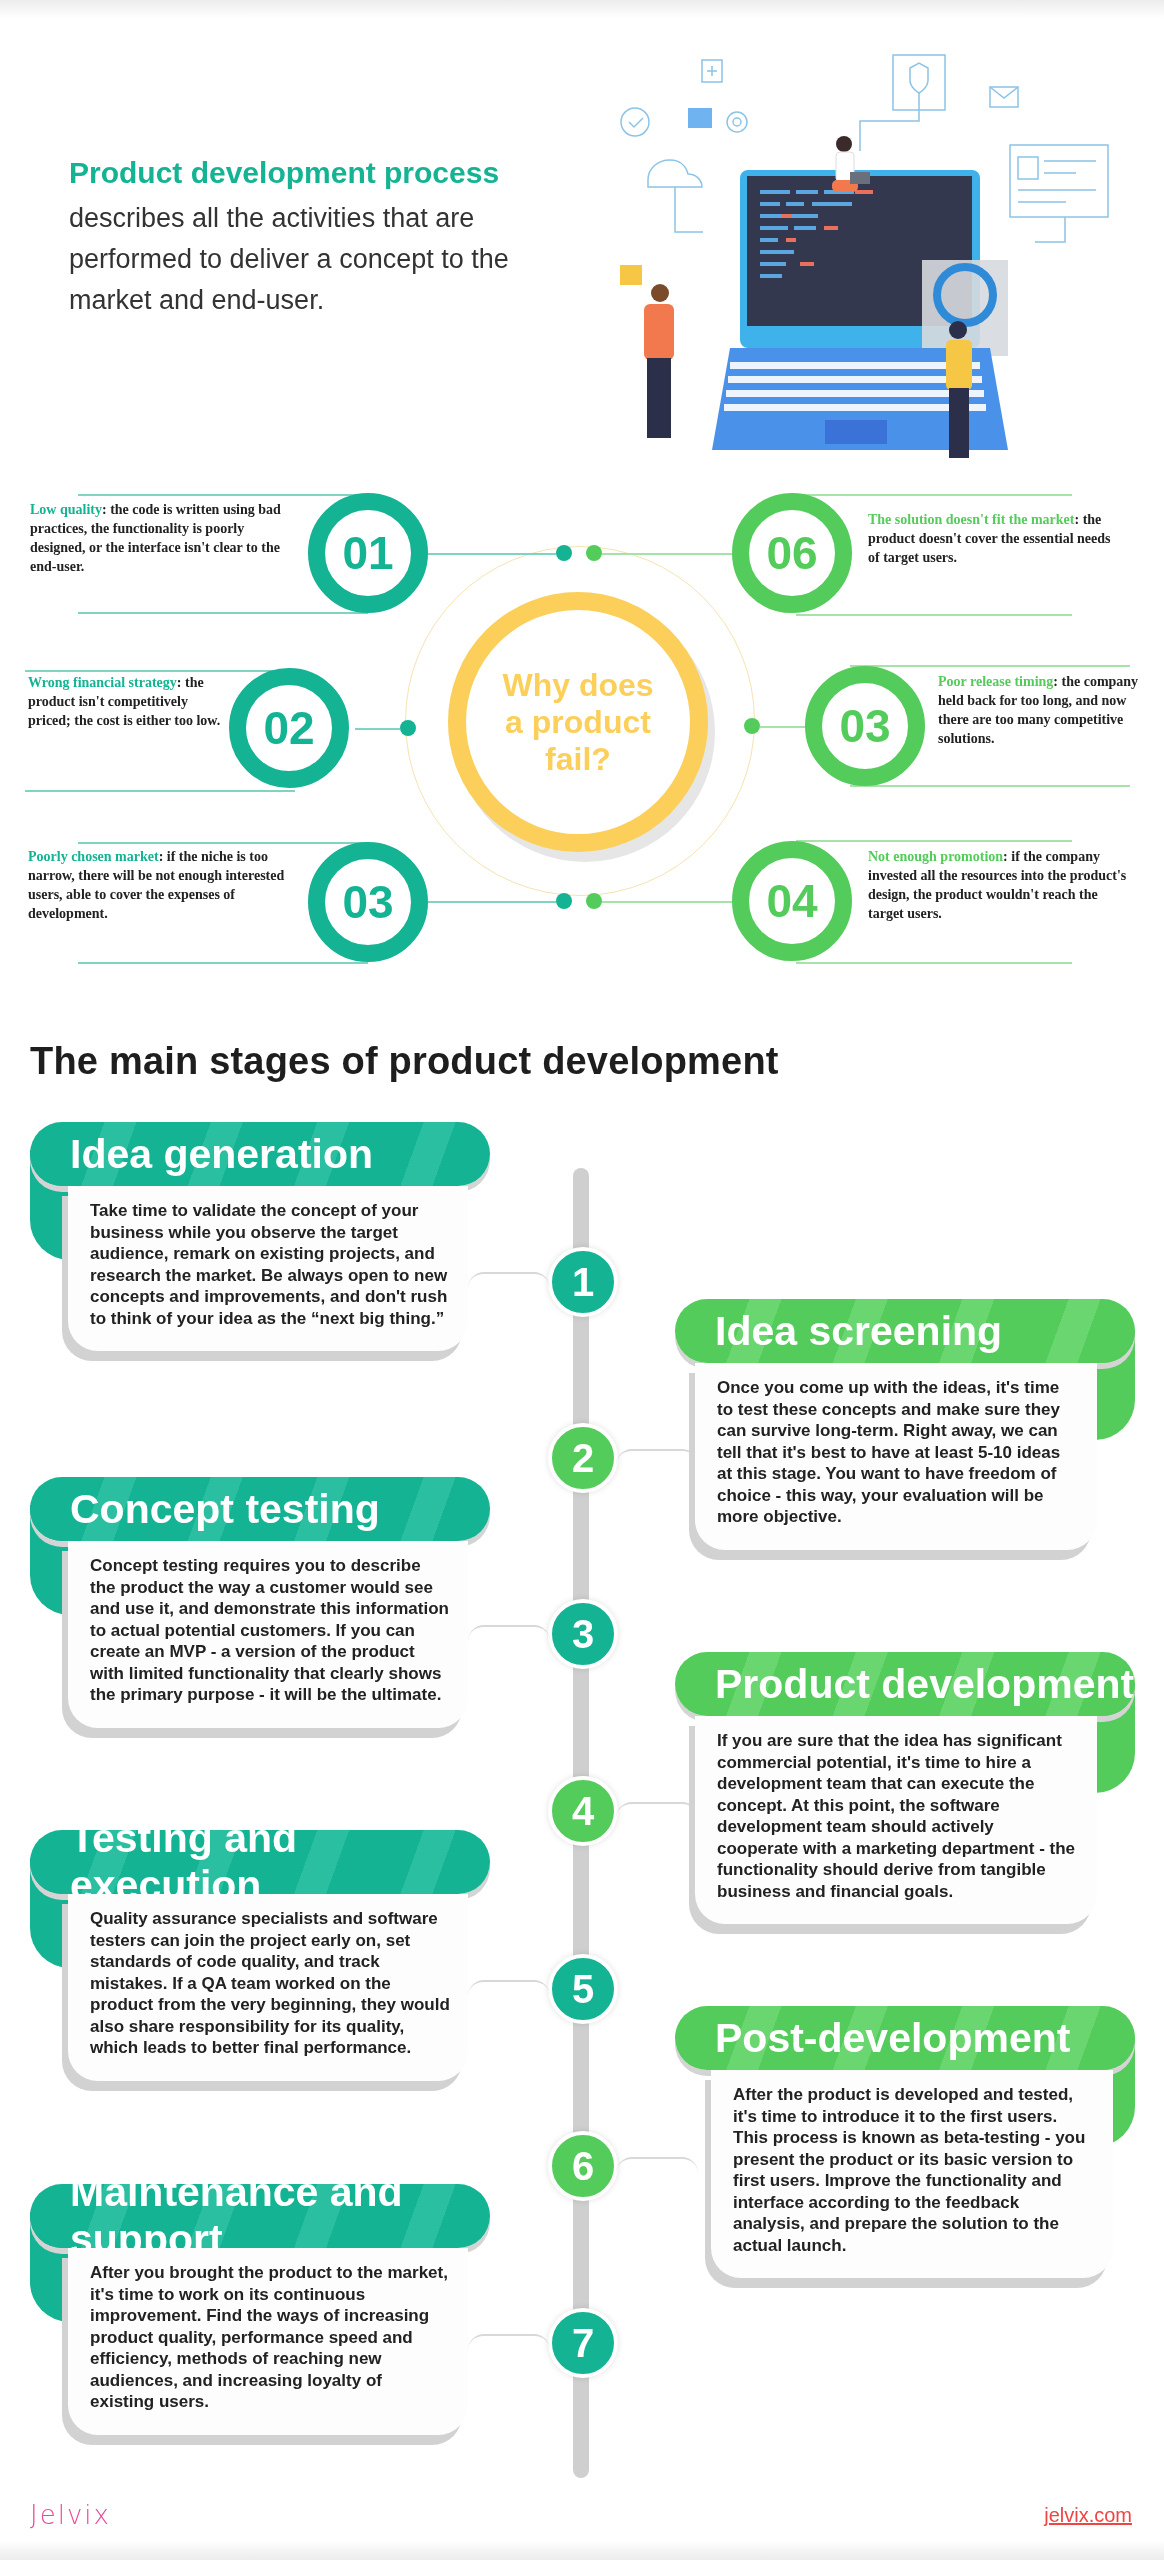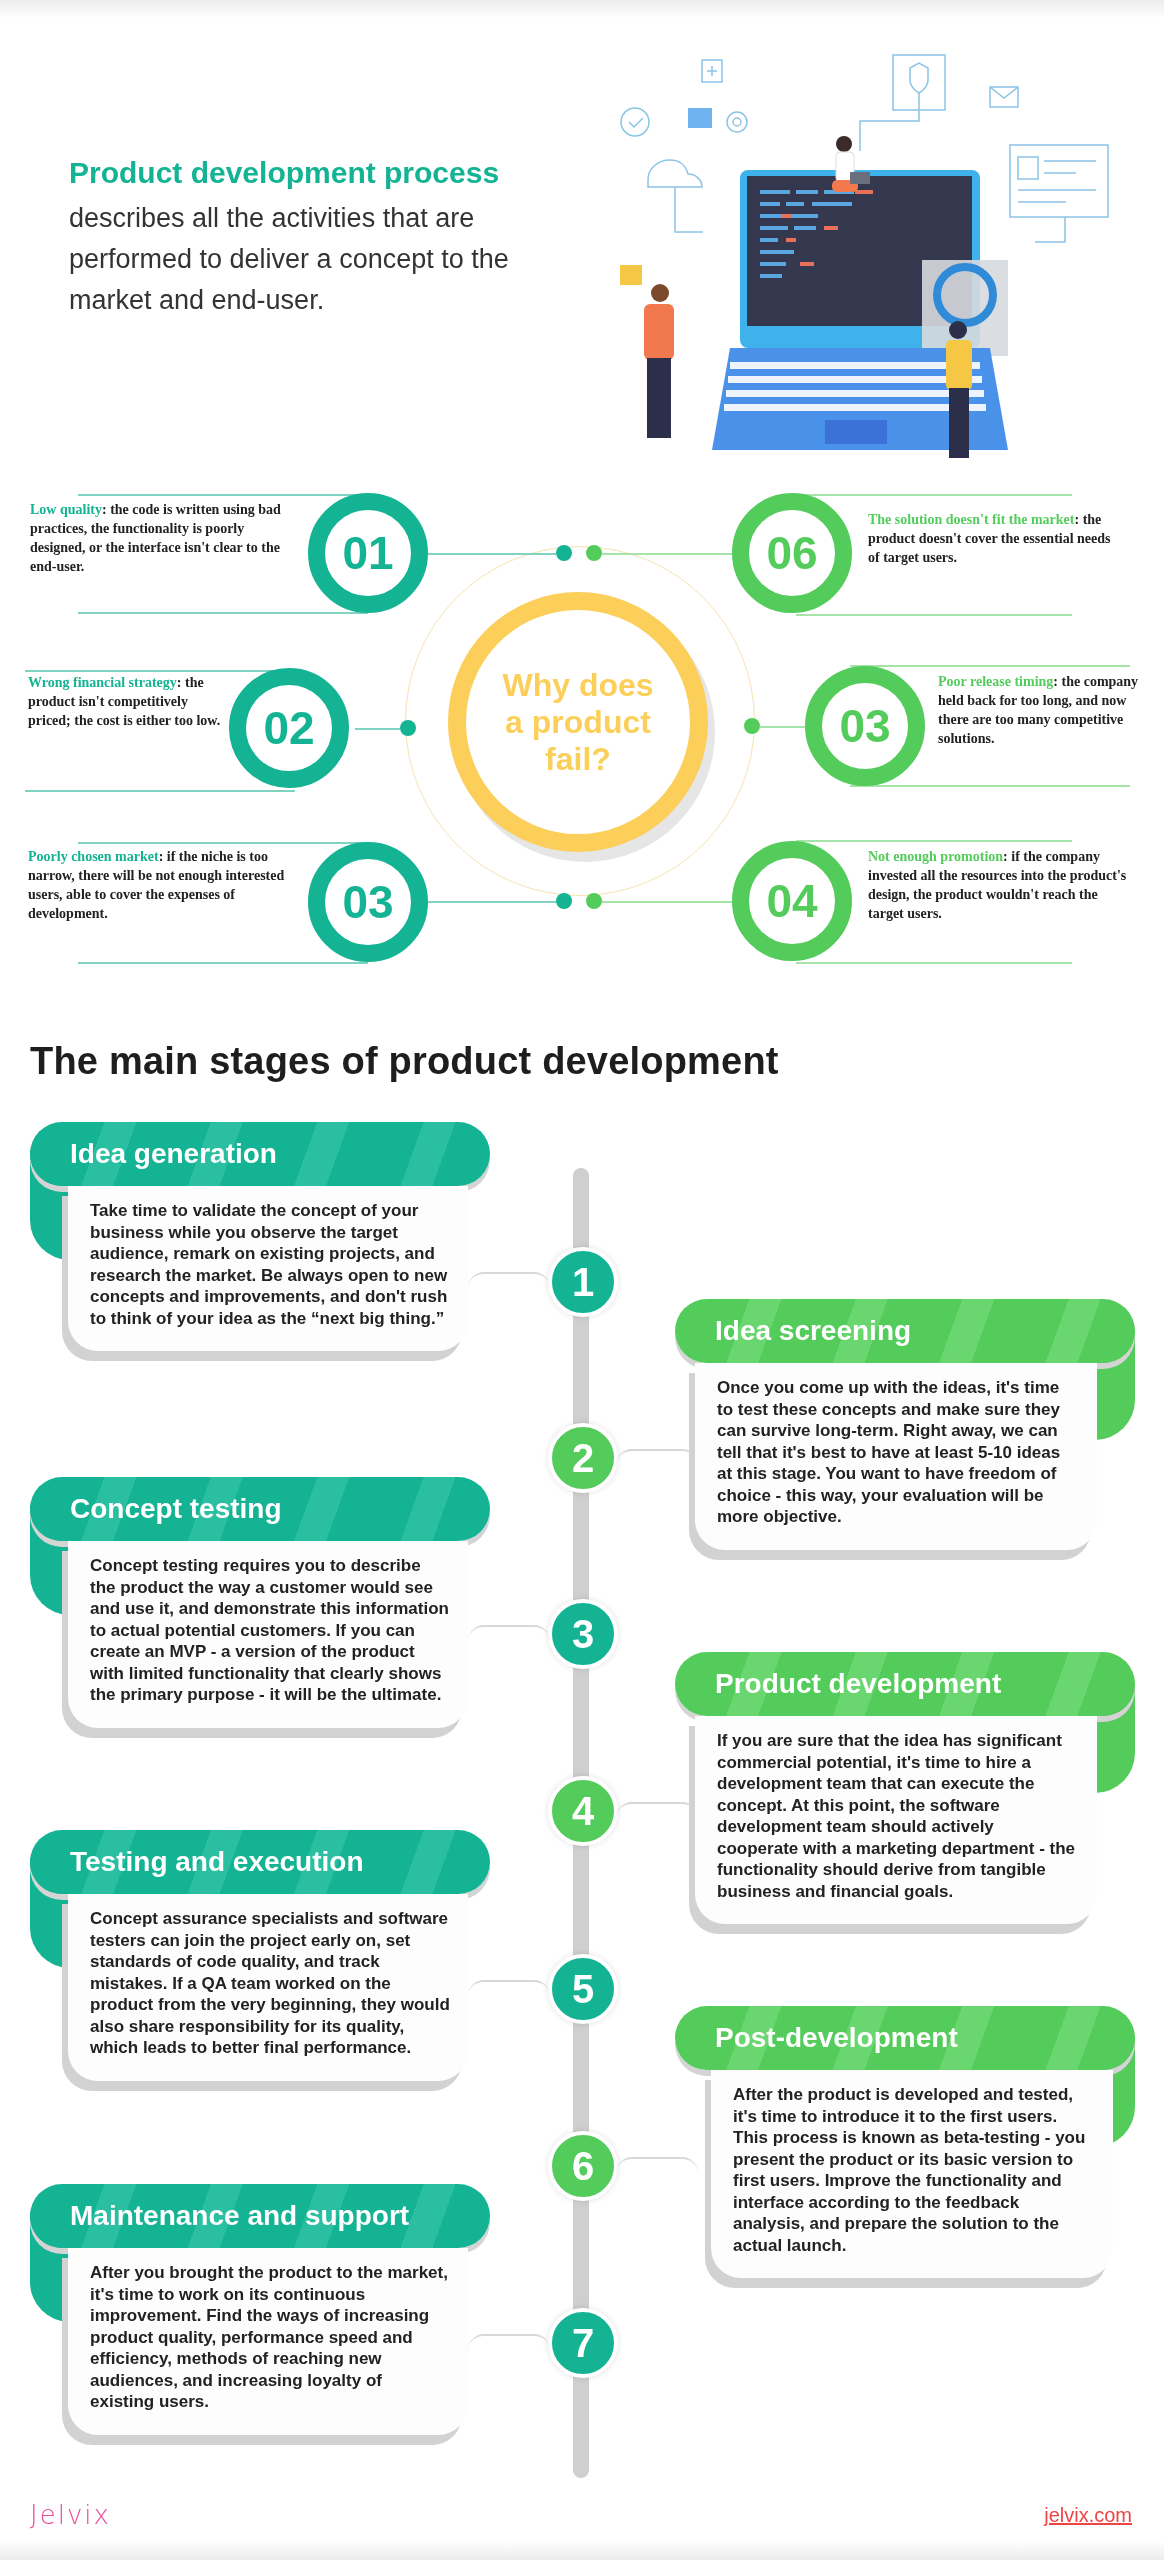--- a/index.html
+++ b/index.html
@@ -36,21 +36,21 @@
   .center-text { font-size:32px; font-weight:bold; line-height:37px; color:#fbcf5a; }
 
   
   .stages-title { left:30px; top:1040px; font-size:38px; font-weight:bold; color:#1e1e1e; letter-spacing:0.2px; }
   .timeline { left:573px; top:1168px; width:16px; height:1310px; background:#cfcfcf; border-radius:8px; }
   .step { width:70px; height:70px; border-radius:50%; border:4px solid #fff; box-shadow:0 0 6px rgba(0,0,0,0.12); color:#fff; font-weight:bold; font-size:40px; display:flex; align-items:center; justify-content:center; }
   .step.t { background:#13b393; }
   .step.g { background:#54cc5b; }
 
   .card { width:460px; }
-  .card-head { position:relative; height:64px; border-radius:32px; color:#fff; font-size:28px; font-weight:bold; display:flex; align-items:center; padding-left:40px; overflow:hidden; z-index:2; box-shadow:0 6px 0 #d4d4d4; }
+  .card-head { position:relative; height:64px; border-radius:32px; color:#fff; font-size:41px; font-weight:bold; display:flex; align-items:center; padding-left:40px; overflow:hidden; z-index:2; box-shadow:0 6px 0 #d4d4d4; }
   .card-head.t { background: repeating-linear-gradient(110deg, #13b393 0 70px, #2bbfa2 70px 100px); }
   .card-head.g { background: repeating-linear-gradient(110deg, #54cc5b 0 70px, #6ad670 70px 100px); }
   .card-flap { position:absolute; width:40px; height:110px; z-index:1; }
   .card-flap.t { background:#13b393; }
   .card-flap.g { background:#54cc5b; }
   .card-body { position:relative; z-index:3; background:#fdfdfd; border-radius:0 0 30px 30px; padding:14px 18px 22px 22px; font-size:17px; line-height:21.5px; font-weight:bold; color:#222; box-shadow:-6px 10px 0 #d2d2d2; }
   .connector { height:34px; border-top:2px solid #d8d8d8; }
 
   .footer-logo { left:30px; top:2500px; font-size:26px; color:#ec4899; letter-spacing:2px; font-family:"DejaVu Sans", sans-serif; font-weight:300; }
   .footer-url { right:32px; top:2504px; font-size:20px; color:#ef4444;text-decoration:underline; }
@@ -235,21 +235,21 @@
 
 <div class="abs card-flap g" style="left:1095px;top:1683px;border-radius:0 0 40px 0"></div>
 <div class="abs card" style="left:675px;top:1652px">
   <div class="card-head g">Product development</div>
   <div class="card-body" style="margin-left:20px;width:402px">If you are sure that the idea has significant commercial potential, it's time to hire a development team that can execute the concept. At this point, the software development team should actively cooperate with a marketing department - the functionality should derive from tangible business and financial goals.</div>
 </div>
 
 <div class="abs card-flap t" style="left:30px;top:1858px;border-radius:0 0 0 40px"></div>
 <div class="abs card" style="left:30px;top:1830px">
   <div class="card-head t">Testing and execution</div>
-  <div class="card-body" style="margin-left:38px;width:400px">Concept assurance specialists and software testers can join the project early on, set standards of code quality, and track mistakes. If a QA team worked on the product from the very beginning, they would also share responsibility for its quality, which leads to better final performance.</div>
+  <div class="card-body" style="margin-left:38px;width:400px">Quality assurance specialists and software testers can join the project early on, set standards of code quality, and track mistakes. If a QA team worked on the product from the very beginning, they would also share responsibility for its quality, which leads to better final performance.</div>
 </div>
 
 <div class="abs card-flap g" style="left:1095px;top:2037px;border-radius:0 0 40px 0"></div>
 <div class="abs card" style="left:675px;top:2006px">
   <div class="card-head g">Post-development</div>
   <div class="card-body" style="margin-left:36px;width:402px">After the product is developed and tested, it's time to introduce it to the first users. This process is known as beta-testing - you present the product or its basic version to first users. Improve the functionality and interface according to the feedback analysis, and prepare the solution to the actual launch.</div>
 </div>
 
 <div class="abs card-flap t" style="left:30px;top:2212px;border-radius:0 0 0 40px"></div>
 <div class="abs card" style="left:30px;top:2184px">

